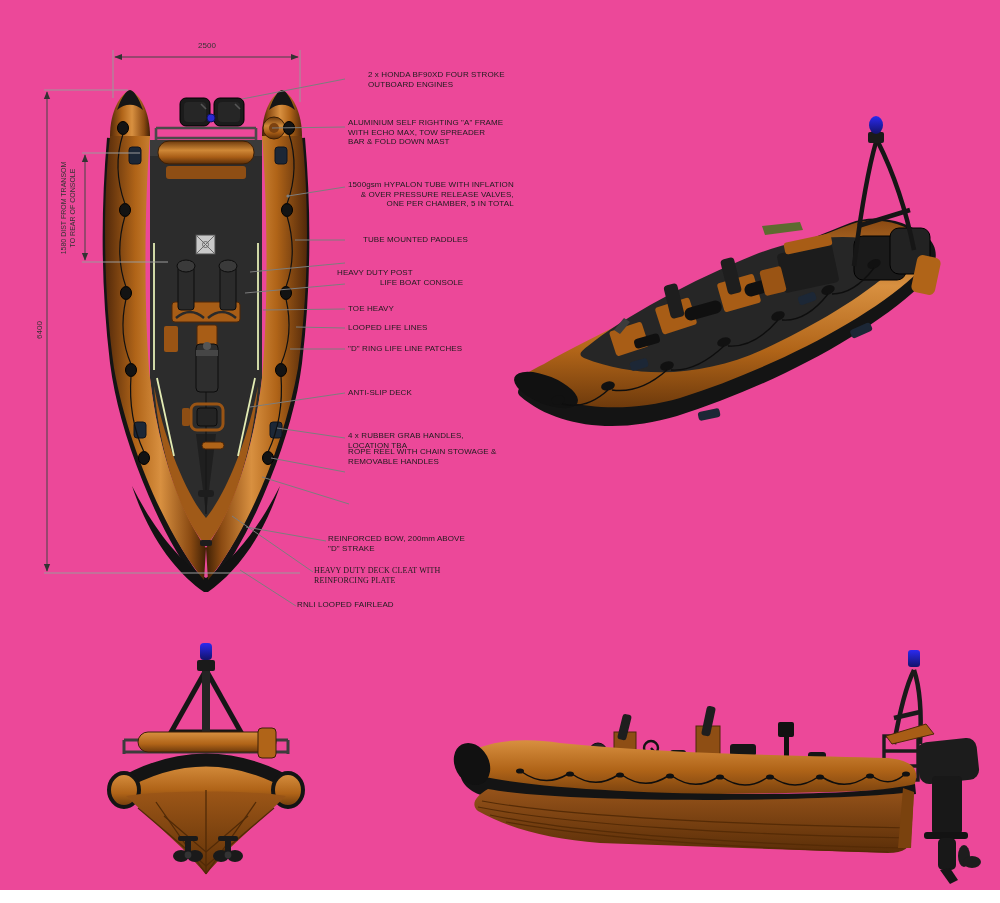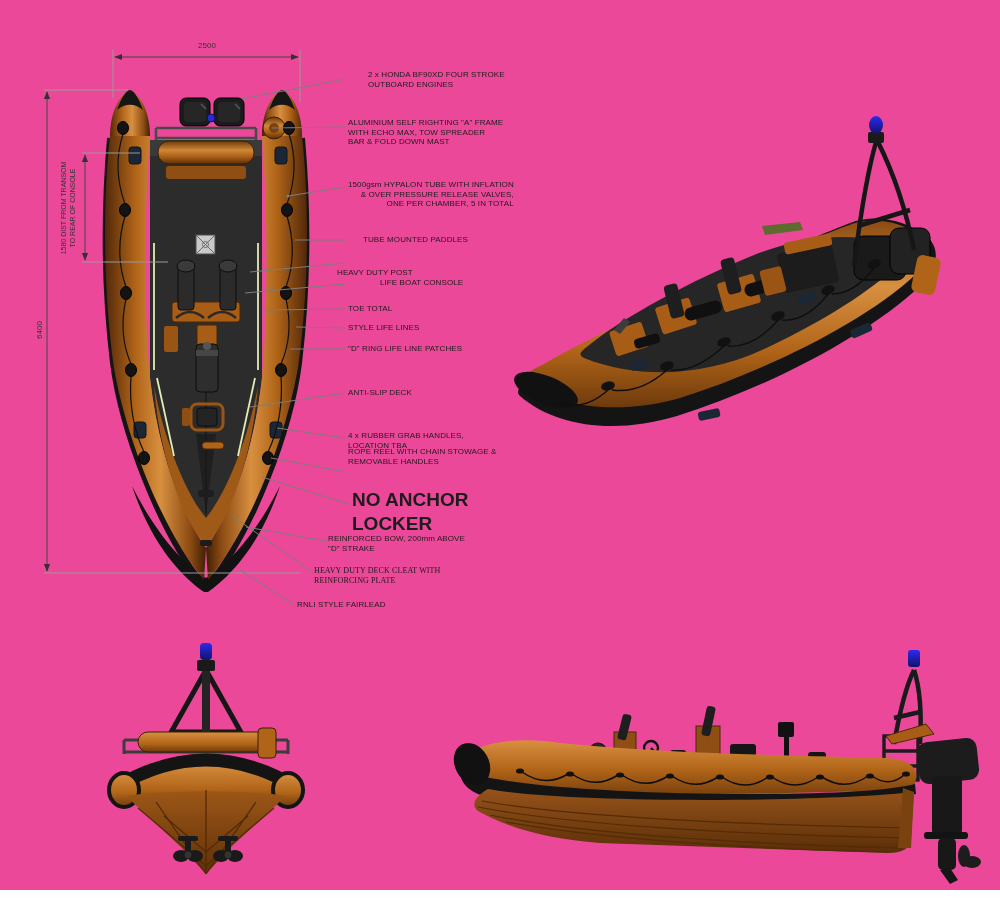--- a/index.html
+++ b/index.html
@@ -455,29 +455,27 @@
 OUTBOARD ENGINES</div>
   <div class="callout" style="left:348px;top:118px;">ALUMINIUM SELF RIGHTING "A" FRAME
 WITH ECHO MAX, TOW SPREADER
 BAR &amp; FOLD DOWN MAST</div>
   <div class="callout" style="left:348px;top:180px;text-align:right;">1500gsm HYPALON TUBE WITH INFLATION
 &amp; OVER PRESSURE RELEASE VALVES,
 ONE PER CHAMBER, 5 IN TOTAL</div>
   <div class="callout" style="left:348px;top:235px;margin-left:15px;">TUBE MOUNTED PADDLES</div>
   <div class="callout" style="left:337px;top:258px;margin-top:10px;">HEAVY DUTY POST</div>
   <div class="callout" style="left:348px;top:278px;padding-left:32px;">LIFE BOAT CONSOLE</div>
-  <div class="callout" style="left:348px;top:304px;">TOE TOTAL</div>
-  <div class="callout" style="left:348px;top:323px;">STYLE LIFE LINES</div>
+  <div class="callout" style="left:348px;top:304px;">TOE HEAVY</div>
+  <div class="callout" style="left:348px;top:323px;">LOOPED LIFE LINES</div>
   <div class="callout" style="left:348px;top:344px;">"D" RING LIFE LINE PATCHES</div>
   <div class="callout" style="left:348px;top:388px;">ANTI-SLIP DECK</div>
   <div class="callout" style="left:348px;top:431px;">4 x RUBBER GRAB HANDLES,
 LOCATION TBA</div>
   <div class="callout" style="left:348px;top:447px;">ROPE REEL WITH CHAIN STOWAGE &amp;
 REMOVABLE HANDLES</div>
-  <div class="callout big" style="left:352px;top:488px;">NO ANCHOR
-LOCKER</div>
   <div class="callout" style="left:328px;top:534px;">REINFORCED BOW, 200mm ABOVE
 "D" STRAKE</div>
   <div class="callout" style="left:314px;top:566px;font-family:Liberation Serif, serif;">HEAVY DUTY DECK CLEAT WITH
 REINFORCING PLATE</div>
-  <div class="callout" style="left:297px;top:600px;">RNLI STYLE FAIRLEAD</div>
+  <div class="callout" style="left:297px;top:600px;">RNLI LOOPED FAIRLEAD</div>
 
 </div>
 
 </body></html>

